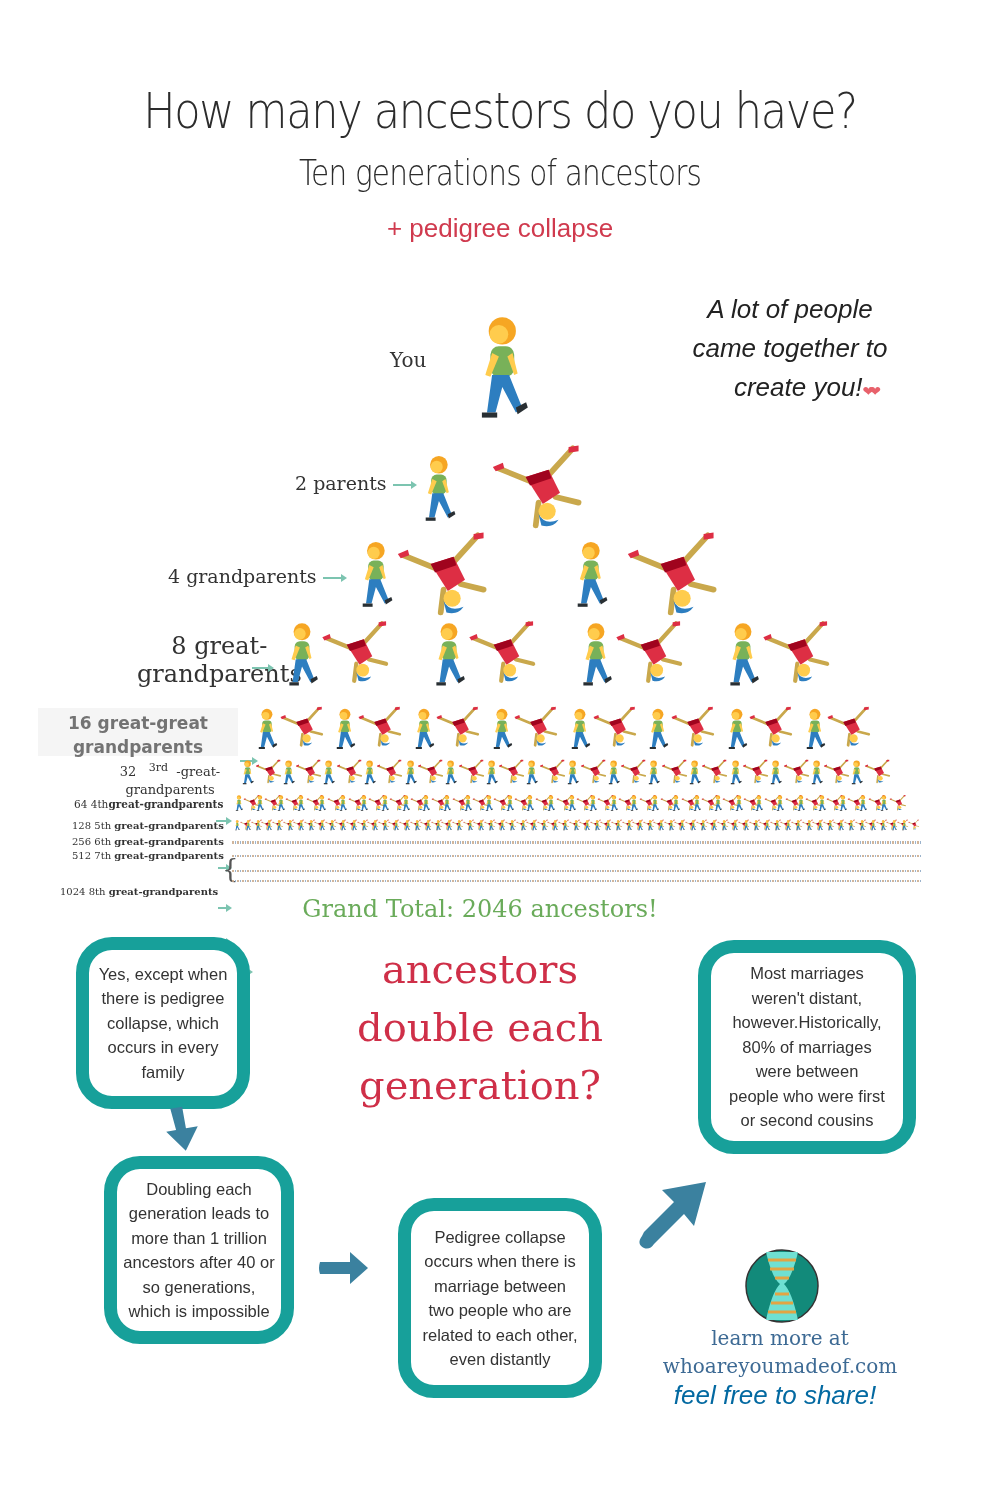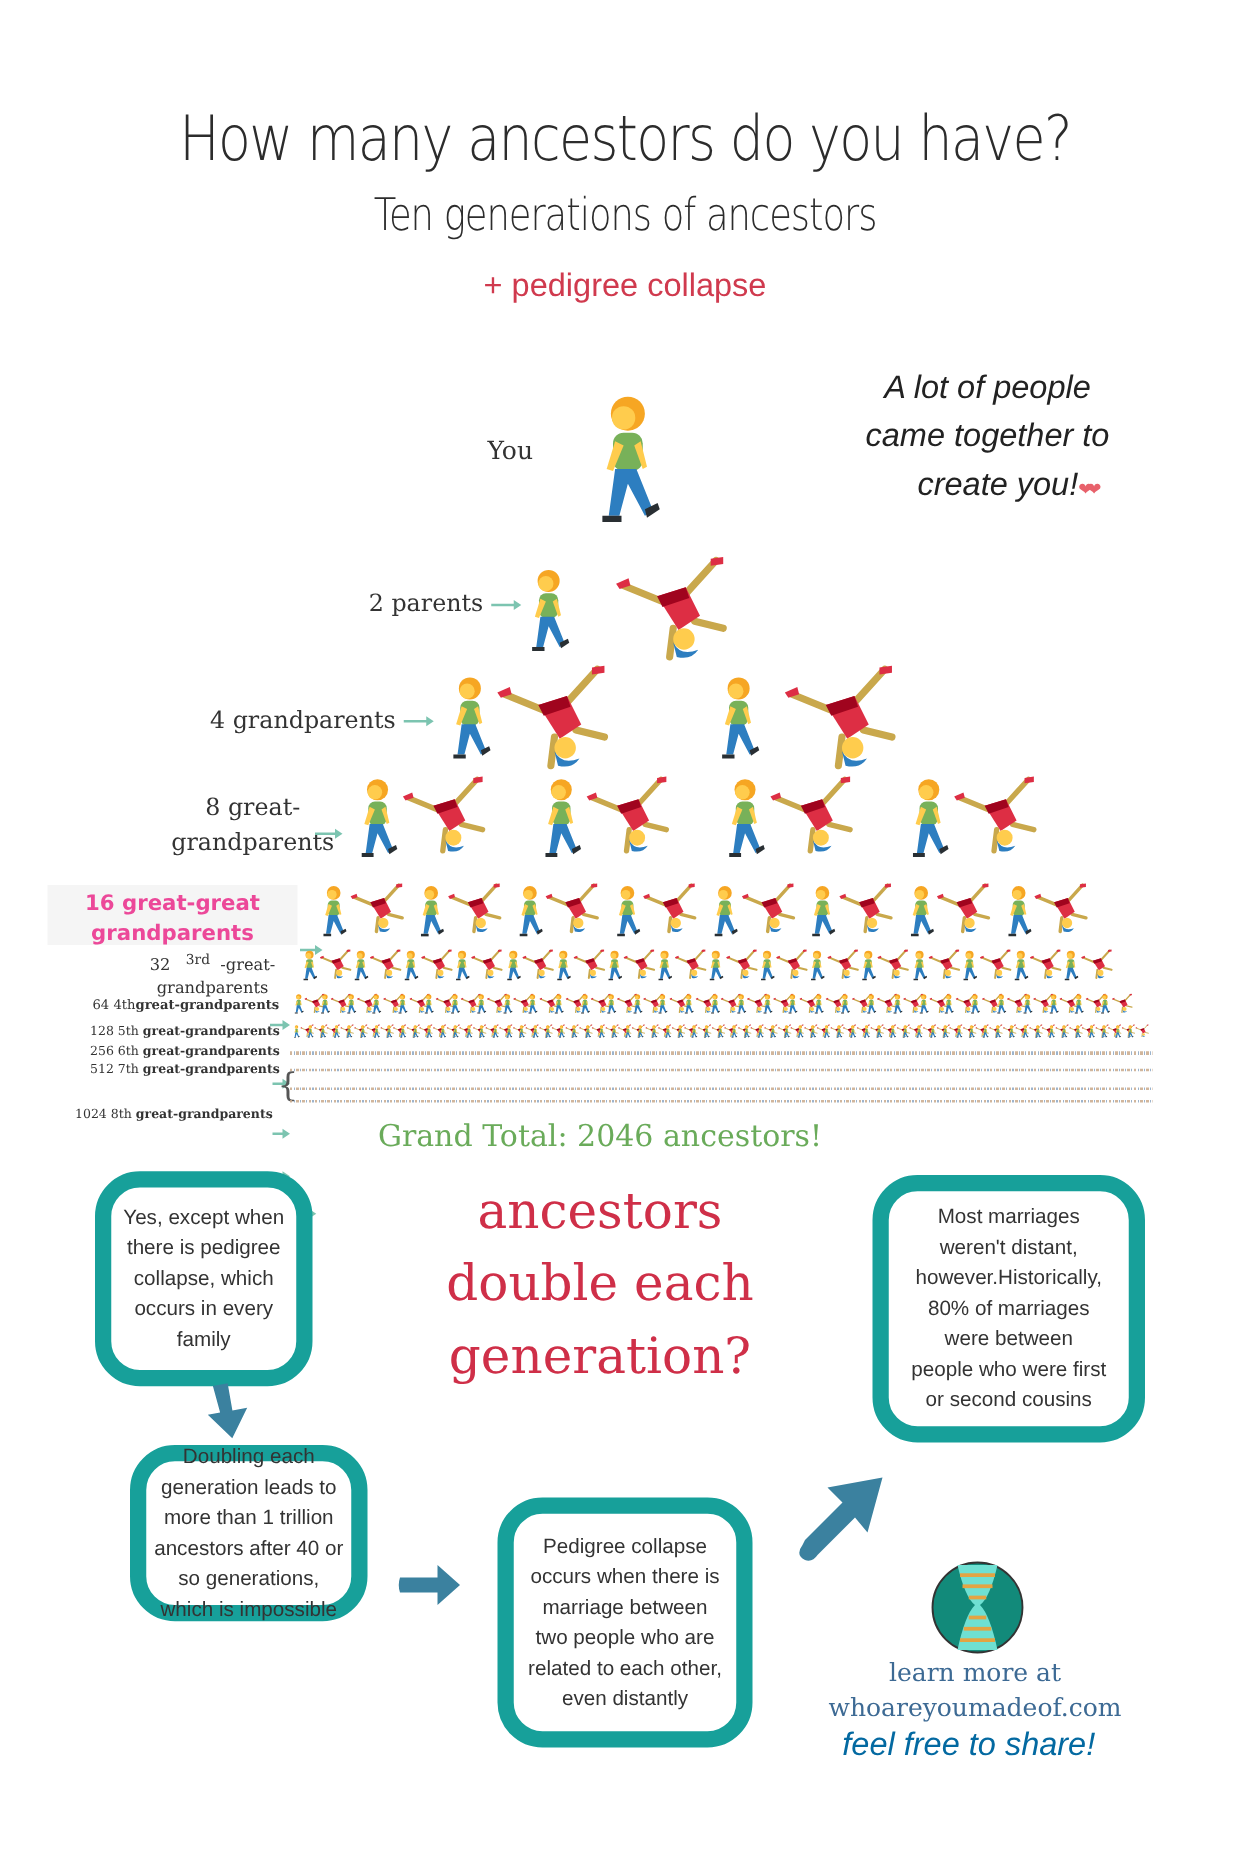--- a/index.html
+++ b/index.html
@@ -4,21 +4,21 @@
 <style>
   html, body { margin: 0; padding: 0; background: #ffffff; }
   body { width: 1000px; height: 1500px; position: relative; overflow: hidden; font-family: "Liberation Sans", sans-serif; }
   .abs { position: absolute; }
   .title { left: 0; width: 1000px; top: 82px; text-align: center; font-family: "DejaVu Sans", sans-serif; font-weight: 200; font-size: 50px; color: #2c2c2c; letter-spacing: -1.5px; transform: scaleX(0.86); transform-origin: 500px 0; }
   .subtitle { left: 0; width: 1000px; top: 152px; text-align: center; font-family: "DejaVu Sans", sans-serif; font-weight: 200; font-size: 36px; color: #2c2c2c; letter-spacing: -1px; transform: scaleX(0.82); transform-origin: 500px 0; }
   .tag { left: 0; width: 1000px; top: 213px; text-align: center; font-size: 26px; color: #d03a4e; }
   .quote { left: 660px; width: 260px; top: 290px; text-align: center; font-style: italic; font-size: 26px; line-height: 39px; color: #222; }
   .heart { color: #e8616b; font-size: 14px; font-style: normal; letter-spacing: -5px; }
   .lbl { font-family: "DejaVu Serif", serif; color: #333; white-space: nowrap; }
-  .lbl-sans { font-family: "DejaVu Sans", sans-serif; color: #ec4899; font-weight: bold; white-space: nowrap; }
+  .lbl-sans { font-family: "DejaVu Sans", sans-serif; color: #737373; font-weight: bold; white-space: nowrap; }
   .arrow-line { display: inline-block; height: 2px; background: #7cc4b0; vertical-align: middle; position: relative; }
   .arrow-line::after { content: ""; position: absolute; right: -2px; top: -3px; border-left: 6px solid #7cc4b0; border-top: 4px solid transparent; border-bottom: 4px solid transparent; }
   .fig { position: absolute; }
   .dots { position: absolute; height: 2px; background-image: repeating-linear-gradient(90deg, #c9a98a 0 2px, transparent 2px 3px, #8aa6c4 3px 4px, transparent 4px 5px); opacity: 0.85; }
   .grand { left: 0; width: 960px; top: 895px; text-align: center; font-family: "DejaVu Serif", serif; font-size: 24px; color: #6aab5a; }
   .box { position: absolute; border: 13px solid #17a09a; border-radius: 36px; background: #fff; box-sizing: border-box; display: flex; align-items: center; justify-content: center; text-align: center; color: #333; font-size: 16.5px; line-height: 24.5px; }
   .question { left: 345px; width: 270px; top: 940px; text-align: center; font-family: "DejaVu Serif", serif; font-size: 40px; line-height: 58px; color: #cf2f48; }
   .learn { left: 640px; width: 280px; text-align: center; font-family: "DejaVu Serif", serif; color: #3d6a94; }
   .share { left: 640px; width: 270px; top: 1380px; text-align: center; font-style: italic; font-size: 26px; color: #0369a1; }
 </style>
@@ -92,21 +92,21 @@
     <use href="#wheeler"></use>
   </svg>
 <svg class="fig" style="left:570px;top:532px" width="44" height="88">
     <use href="#walker"></use>
   </svg>
 <svg class="fig" style="left:625px;top:525px" width="100" height="95">
     <use href="#wheeler"></use>
   </svg>
 
 
-<div class="abs lbl" style="left:137px;top:632px;font-size:19px;line-height:28px;text-align:center">
+<div class="abs lbl" style="left:137px;top:632px;font-size:24px;line-height:28px;text-align:center">
   <div>8 great-</div>
   <div>grandparents</div>
 </div>
 <span class="abs arrow-line" style="left:252px;top:658px;width:20px"></span>
 <div id="row8">
     <svg class="fig" width="42.16" height="68" style="left: 282px; top: 622px;">
       <use href="#walker"></use>
     </svg>
     <svg class="fig" width="74.80000000000001" height="68" style="left: 319.944px; top: 616.56px;">
       <use href="#wheeler"></use>
@@ -912,21 +912,21 @@
 
 <div class="box" style="left:76px;top:937px;width:174px;height:172px">
   <div id="b1">
       <div>Yes, except when</div>
       <div>there is pedigree</div>
       <div>collapse, which</div>
       <div>occurs in every</div>
       <div>family</div>
     </div>
 </div>
-<div class="box" style="left:104px;top:1156px;width:190px;height:141px">
+<div class="box" style="left:104px;top:1156px;width:190px;height:188px">
   <div id="b2">
       <div>Doubling each</div>
       <div>generation leads to</div>
       <div>more than 1 trillion</div>
       <div>ancestors after 40 or</div>
       <div>so generations,</div>
       <div>which is impossible</div>
     </div>
 </div>
 <div class="box" style="left:398px;top:1198px;width:204px;height:200px">

